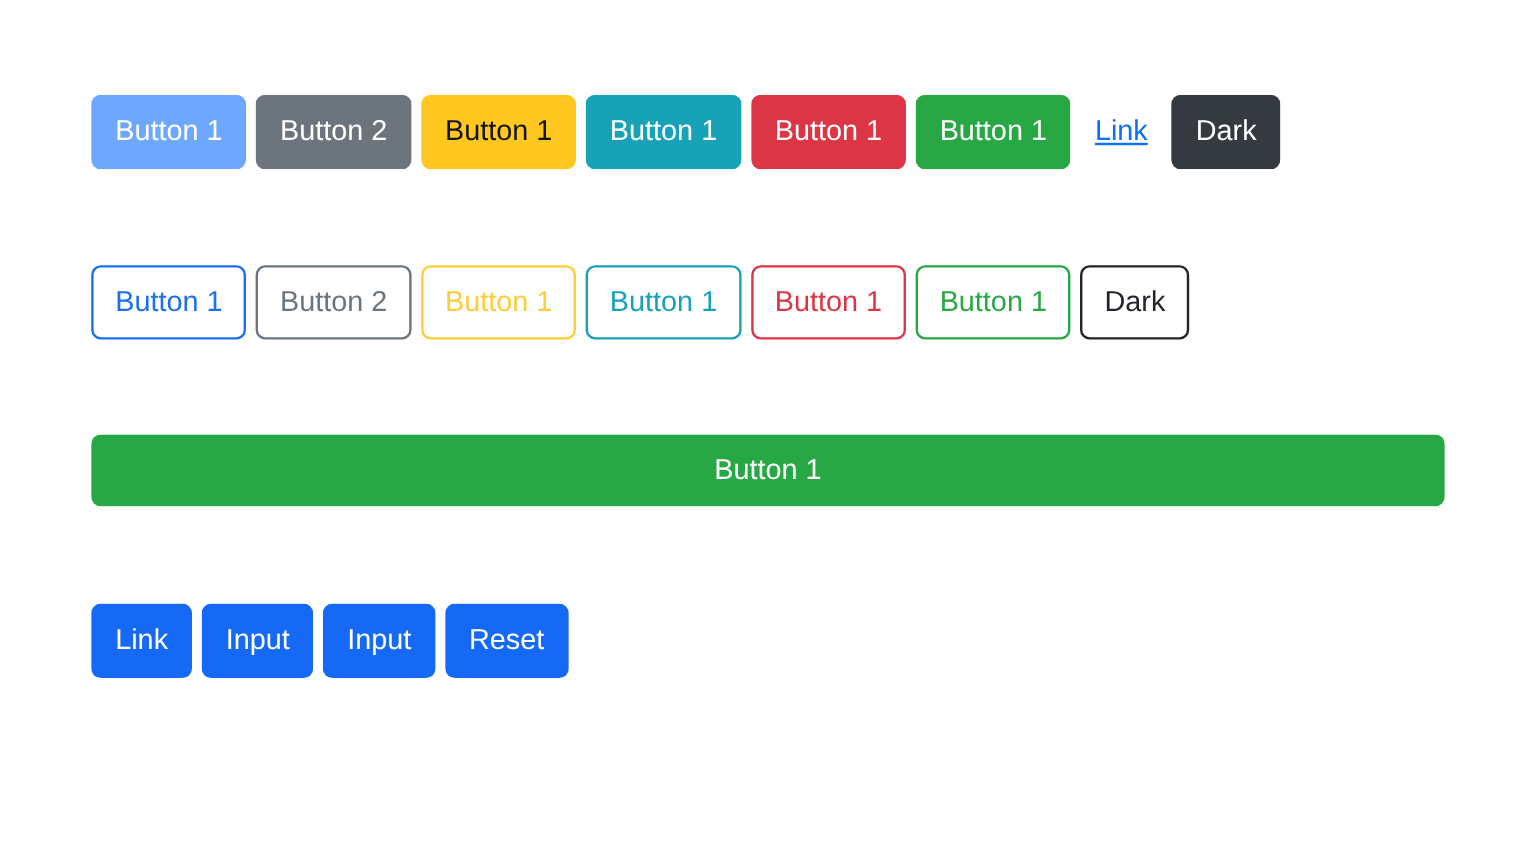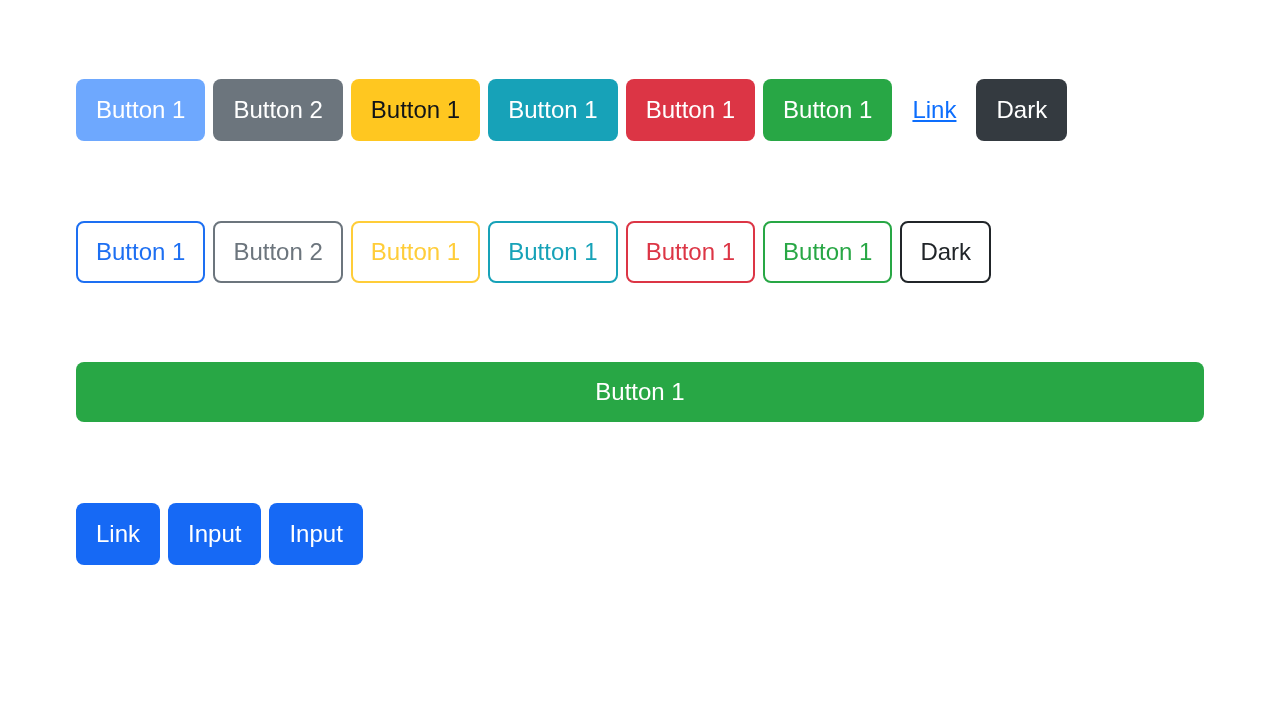--- a/index.html
+++ b/index.html
@@ -148,15 +148,16 @@
   </div>
 
   <div class="row" id="row-block">
     <button class="btn-block">Button 1</button>
   </div>
 
   <div class="row" id="row-forms">
     <a href="#" class="btn btn-bright">Link</a>
     <button class="btn btn-bright">Input</button>
     <input type="button" class="btn btn-bright" value="Input" style="">
+    <input type="reset" class="btn btn-bright" value="Reset" style="">
   </div>
 
 </div>
 
 </body></html>

